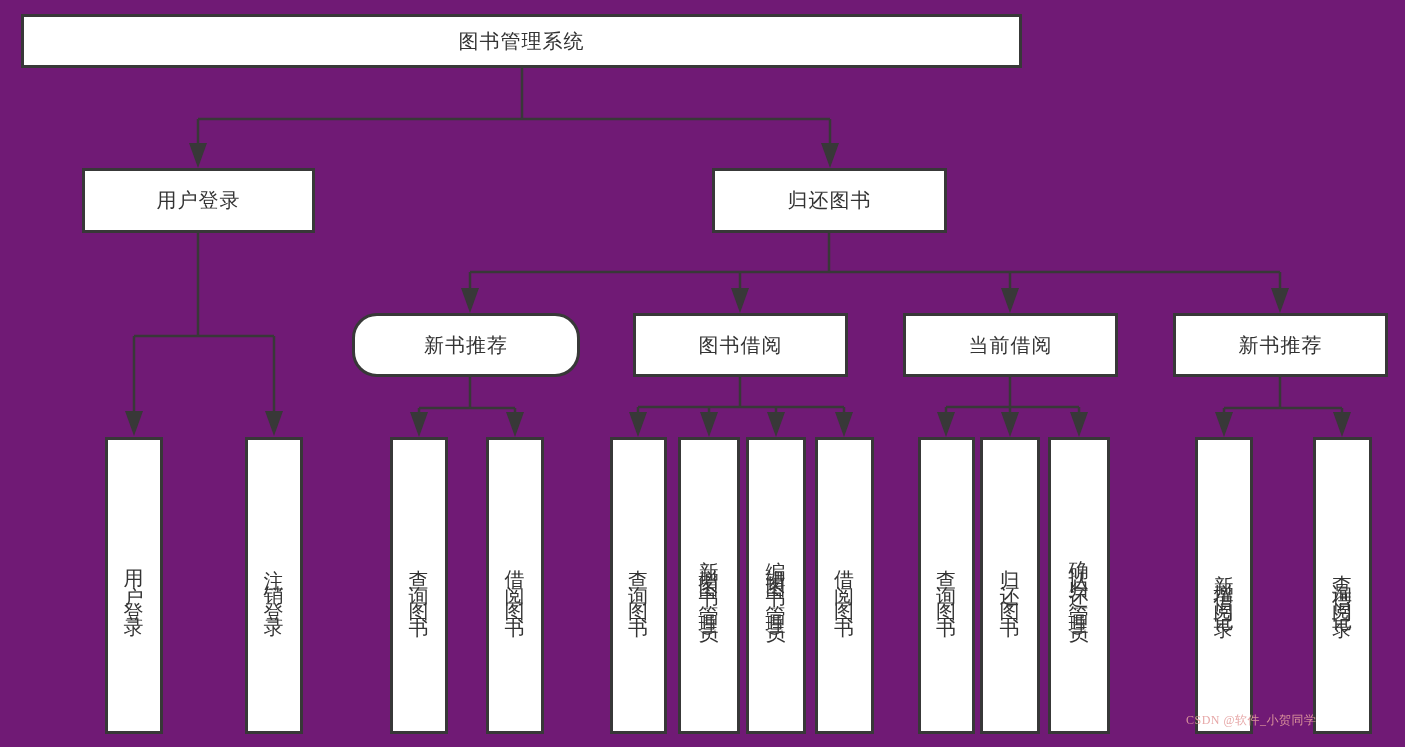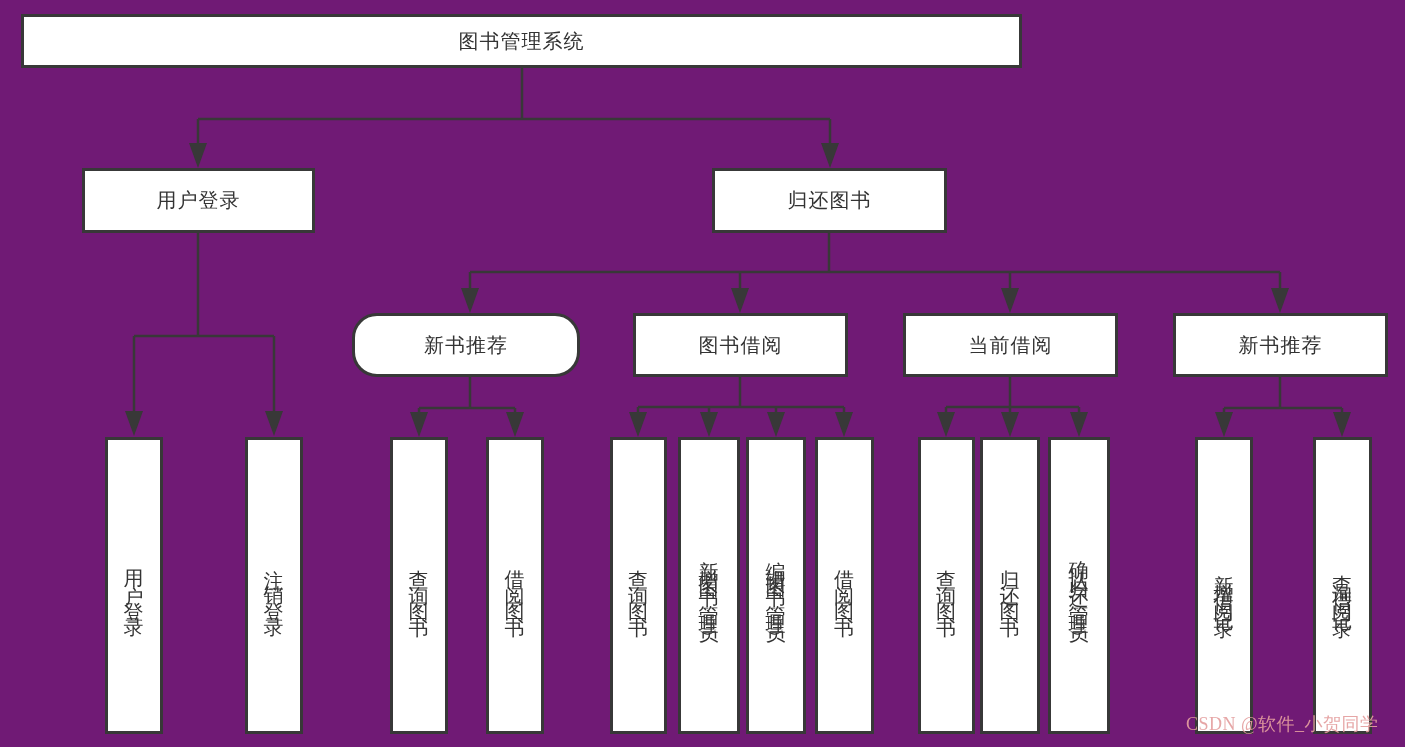--- a/index.html
+++ b/index.html
@@ -40,21 +40,21 @@
     letter-spacing: 16px;
     line-height: 1.1;
     white-space: nowrap;
     font-size: 20px;
   }
   .vtext.tight { letter-spacing: 9px; }
   .watermark {
     position: absolute;
     left: 1186px;
     top: 712px;
-    font-size: 18px;
+    font-size: 12px;
     color: rgba(228, 158, 158, 0.92);
     letter-spacing: 0.5px;
     white-space: nowrap;
     z-index: 2;
   }
 </style>
 </head>
 <body>
 
 <div class="canvas">

